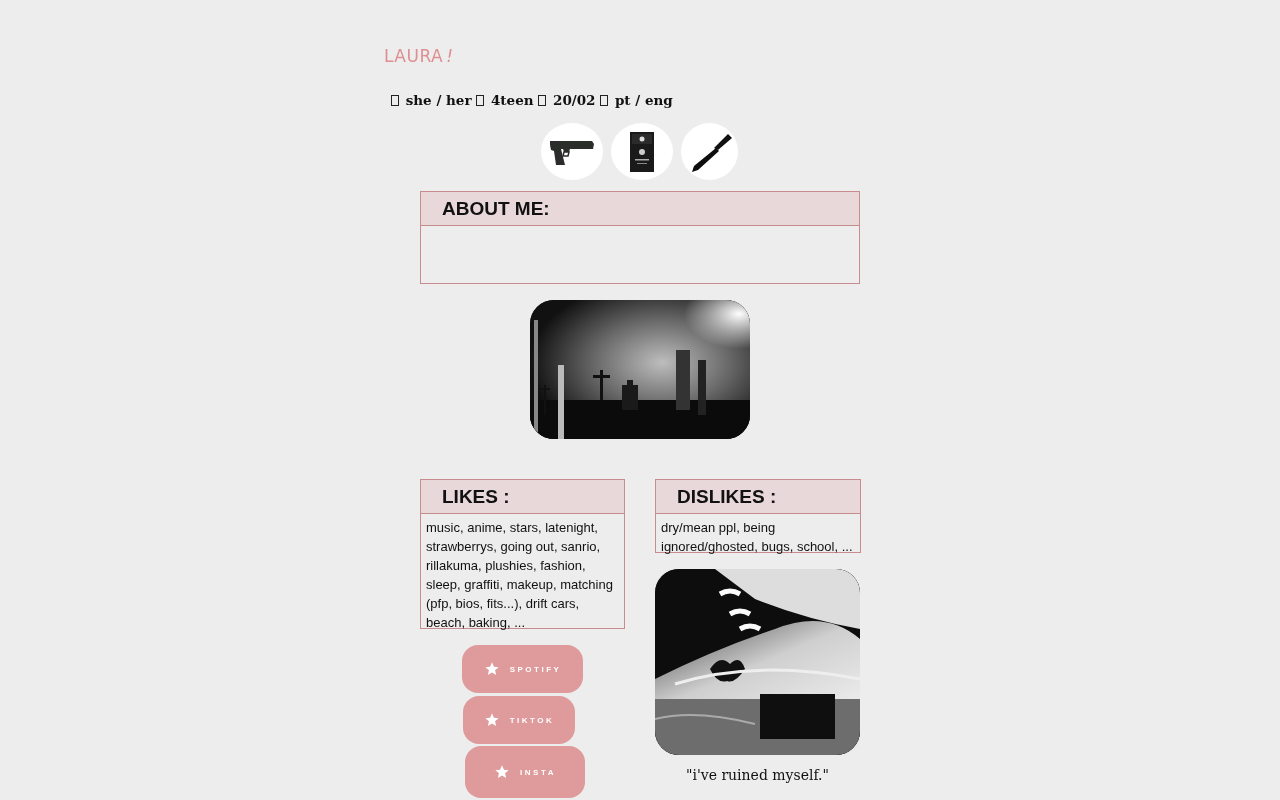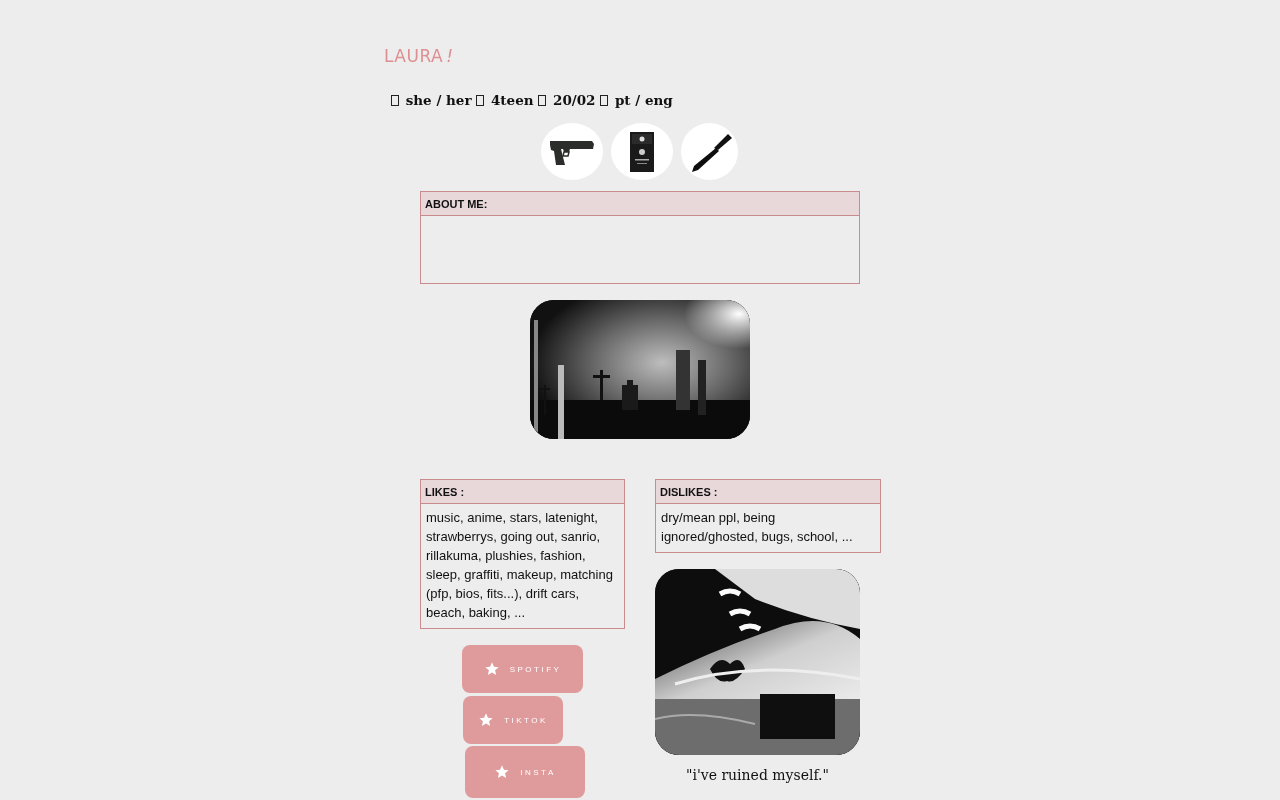--- a/index.html
+++ b/index.html
@@ -30,43 +30,43 @@
   .icon-circle {
     width:62px; height:57px; border-radius:50%; background:#fff;
     display:flex; align-items:center; justify-content:center; overflow:hidden;
   }
   .icon-circle.knife { width:57px; }
   .panel {
     position:absolute; border:1px solid #c88c8e; background:#ededed; box-sizing:border-box;
   }
   .panel .head {
     background:#e9d8da; border-bottom:1px solid #c88c8e;
-    font-weight:bold; font-size:11px; padding:6px 5px 5px 4px;
+    font-weight:bold; font-size:19px; padding:6px 5px 5px 21px;
   }
   .panel .body { font-size:13px; line-height:19px; padding:4px 5px 3px 5px; }
   .about { left:420px; top:191px; width:440px; height:93px; }
   .likes { left:420px; top:479px; width:205px; height:150px; }
-  .dislikes { left:655px; top:479px; width:226px; height:74px; }
+  .dislikes { left:655px; top:479px; width:206px; height:74px; }
   .photo {
     position:absolute; overflow:hidden; border-radius:24px;
   }
   .grave { left:530px; top:300px; width:220px; height:139px; background:#111; }
   .hand { left:655px; top:569px; width:205px; height:186px; background:#222; }
   .quote {
     position:absolute; left:655px; top:767px; width:205px; text-align:center;
     font-family:"DejaVu Serif", serif; font-size:14px; color:#111;
   }
   .link-btn {
-    position:absolute; background:#df9a9b; border-radius:8px;
+    position:absolute; background:#df9a9b; border-radius:16px;
     display:flex; align-items:center; justify-content:center; gap:10px;
-    color:#fff; font-weight:normal; font-size:8px; letter-spacing:2.5px;
+    color:#fff; font-weight:bold; font-size:8px; letter-spacing:2.5px;
     cursor:pointer;
   }
   .btn-spotify { left:462px; top:645px; width:121px; height:48px; }
-  .btn-tiktok { left:463px; top:696px; width:100px; height:48px; }
+  .btn-tiktok { left:463px; top:696px; width:112px; height:48px; }
   .btn-insta { left:465px; top:746px; width:120px; height:52px; }
   .star { width:16px; height:16px; }
 </style>
 </head>
 <body>
 
 <div class="title"><span>LAURA</span><span class="bang">!</span></div>
 
 <div class="subline">
   <span class="box"></span>

